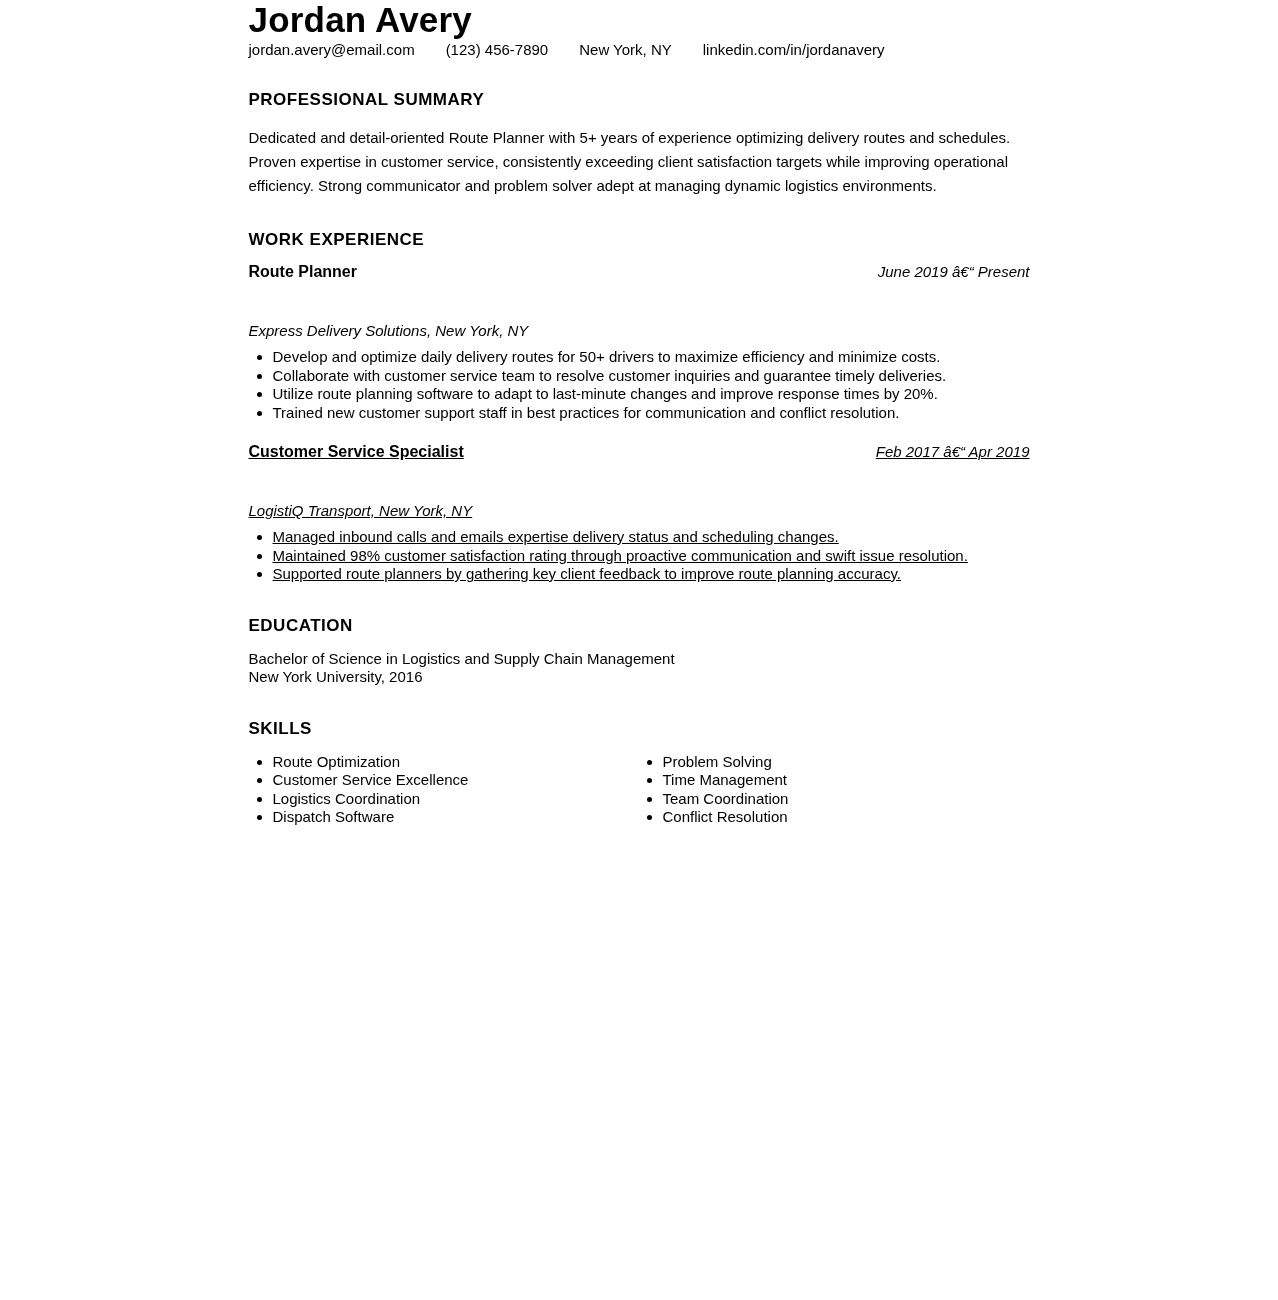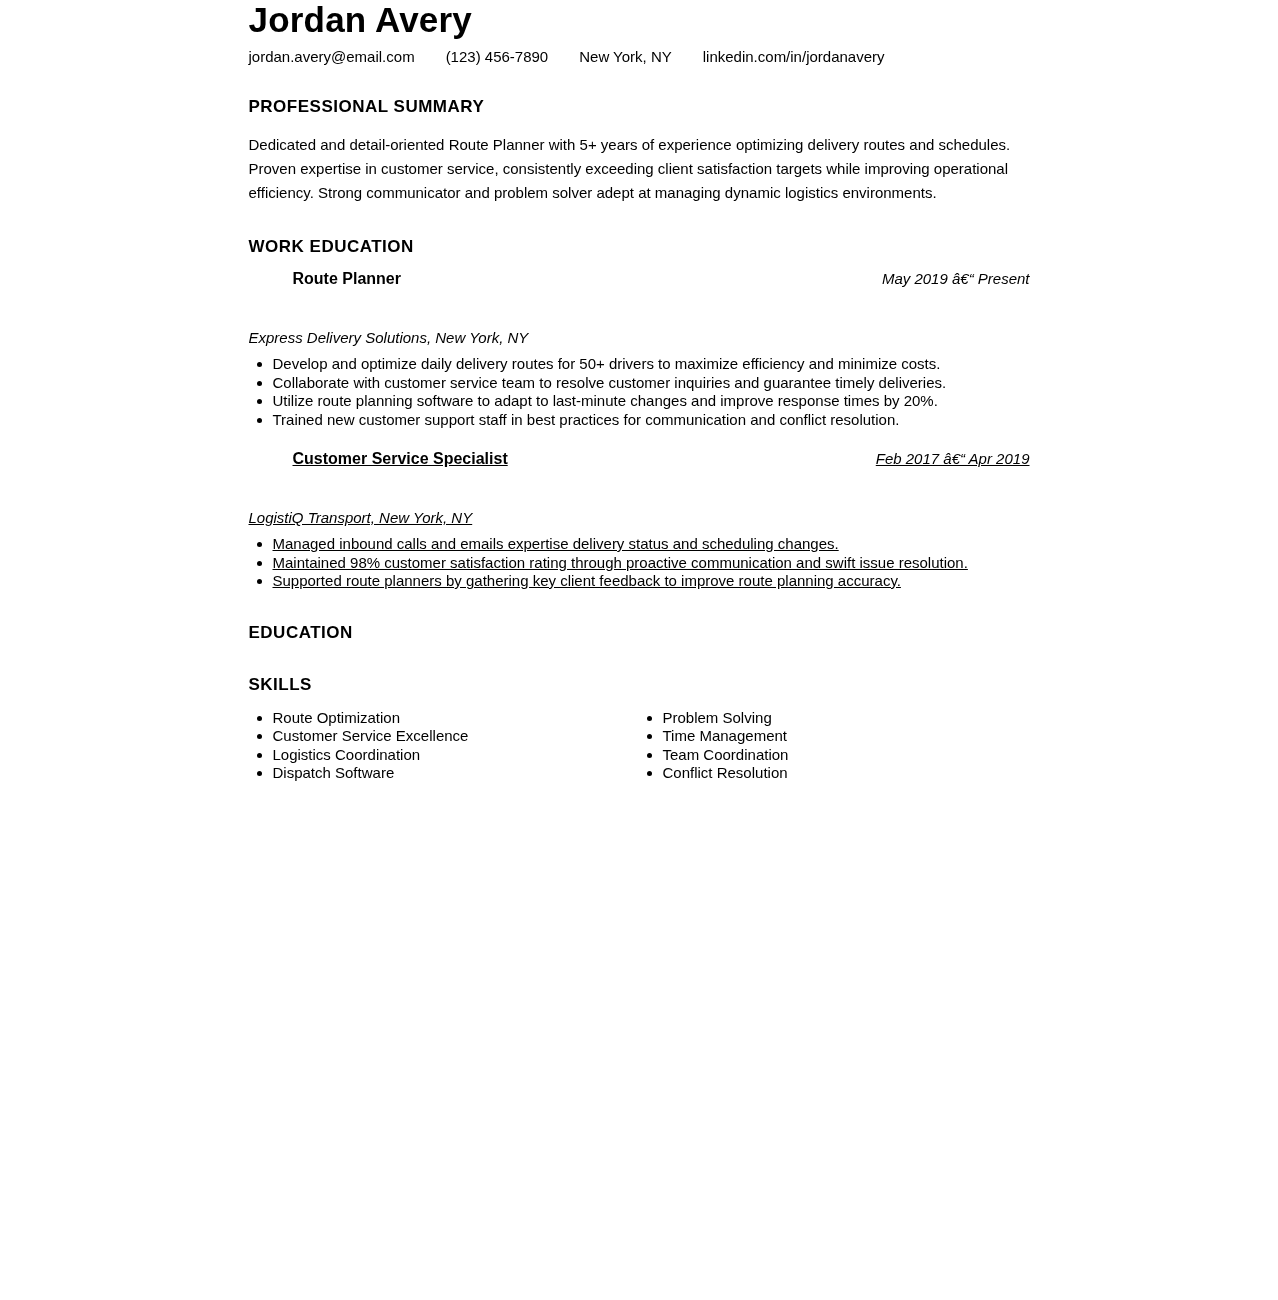--- a/index.html
+++ b/index.html
@@ -20,42 +20,41 @@
     font-size: 35px;
     font-weight: bold;
     line-height: 40px;
     letter-spacing: 0.2px;
   }
   .contact {
     display: flex;
     gap: 31px;
     font-size: 15px;
     line-height: 17px;
-    margin-top: 8px;
+    margin-top: 1px;
   }
   h2 {
     margin: 32px 0 0 0;
     font-size: 17px;
     font-weight: bold;
     line-height: 20px;
     letter-spacing: 0.5px;
   }
   .summary {
     margin: 16px 0 0 0;
     font-size: 15px;
     line-height: 24px;
   }
   .jobs { margin-top: 12px; }
   .job + .job { margin-top: 20px; text-decoration: underline; }
   .job-header {
     display: flex;
     justify-content: space-between;
     align-items: baseline;
     line-height: 19px;
-    margin-left: 44px;
   }
   .job-title {
     font-weight: bold;
     font-size: 16px;
   }
   .job-dates {
     font-style: italic;
     font-size: 15px;
   }
   .company {
@@ -95,27 +94,27 @@
       <span>linkedin.com/in/jordanavery</span>
     </div>
   </header>
 
   <section>
     <h2>PROFESSIONAL SUMMARY</h2>
     <p class="summary">Dedicated and detail-oriented Route Planner with 5+ years of experience optimizing delivery routes and schedules. Proven expertise in customer service, consistently exceeding client satisfaction targets while improving operational efficiency. Strong communicator and problem solver adept at managing dynamic logistics environments.</p>
   </section>
 
   <section>
-    <h2>WORK EDUCATION</h2>
+    <h2>WORK EXPERIENCE</h2>
     <div class="jobs">
 
       <div class="job">
         <div class="job-header">
           <span class="job-title">Route Planner</span>
-          <span class="job-dates">May 2019 â€“ Present</span>
+          <span class="job-dates">June 2019 â€“ Present</span>
         </div>
         <div class="company">Express Delivery Solutions, New York, NY</div>
         <ul class="bullets">
 
         <li>Develop and optimize daily delivery routes for 50+ drivers to maximize efficiency and minimize costs.</li>
             <li>Collaborate with customer service team to resolve customer inquiries and guarantee timely deliveries.</li>
             <li>Utilize route planning software to adapt to last-minute changes and improve response times by 20%.</li>
             <li>Trained new customer support staff in best practices for communication and conflict resolution.</li>
           </ul>
       </div>
@@ -132,20 +131,24 @@
             <li>Maintained 98% customer satisfaction rating through proactive communication and swift issue resolution.</li>
             <li>Supported route planners by gathering key client feedback to improve route planning accuracy.</li>
           </ul>
       </div>
 
     </div>
   </section>
 
   <section>
     <h2>EDUCATION</h2>
+    <div class="edu-block">
+      <div>Bachelor of Science in Logistics and Supply Chain Management</div>
+      <div>New York University, 2016</div>
+    </div>
   </section>
 
   <section>
     <h2>SKILLS</h2>
     <div class="skills-cols">
       <ul class="bullets">
 
       <li>Route Optimization</li>
           <li>Customer Service Excellence</li>
           <li>Logistics Coordination</li>

